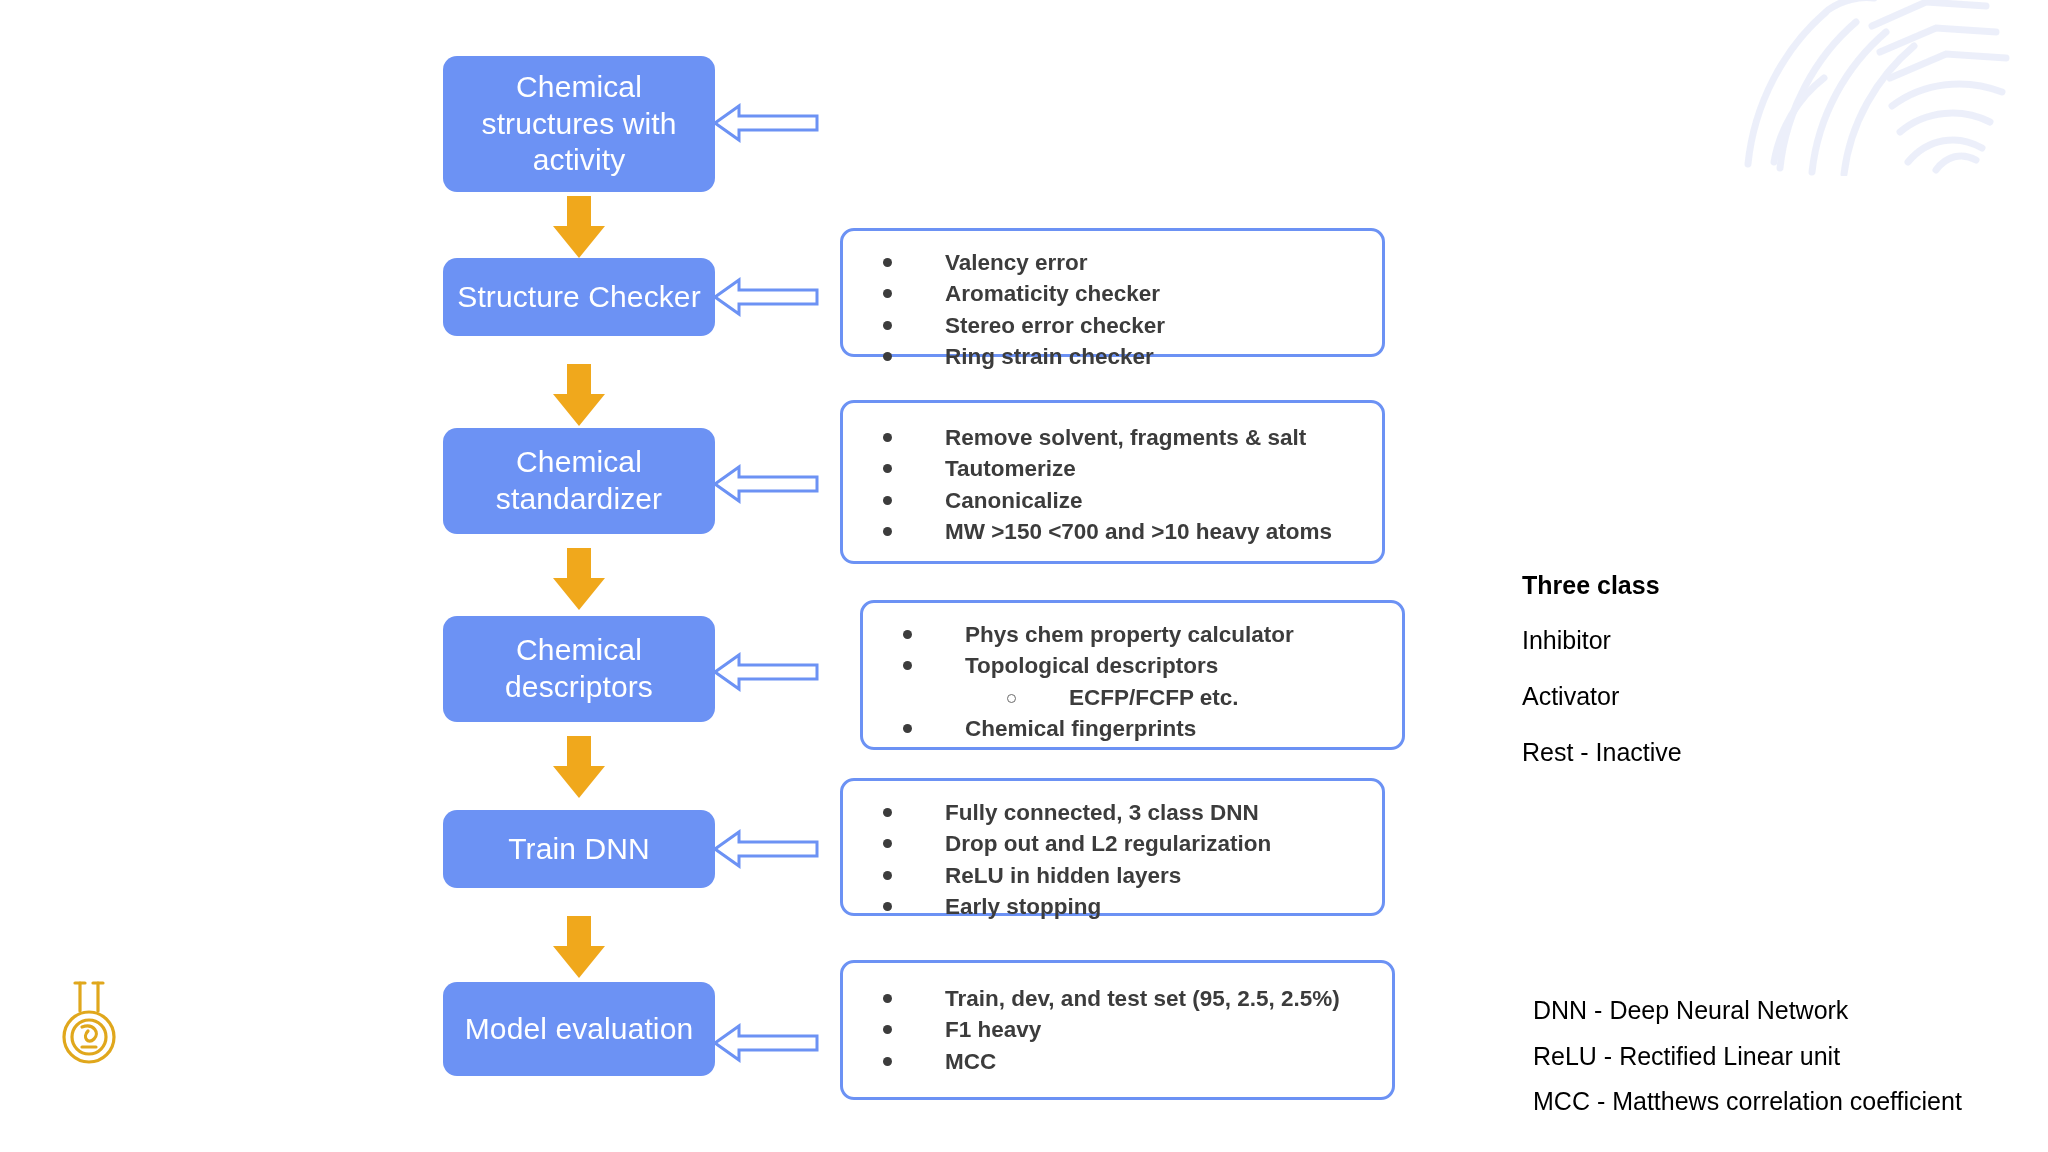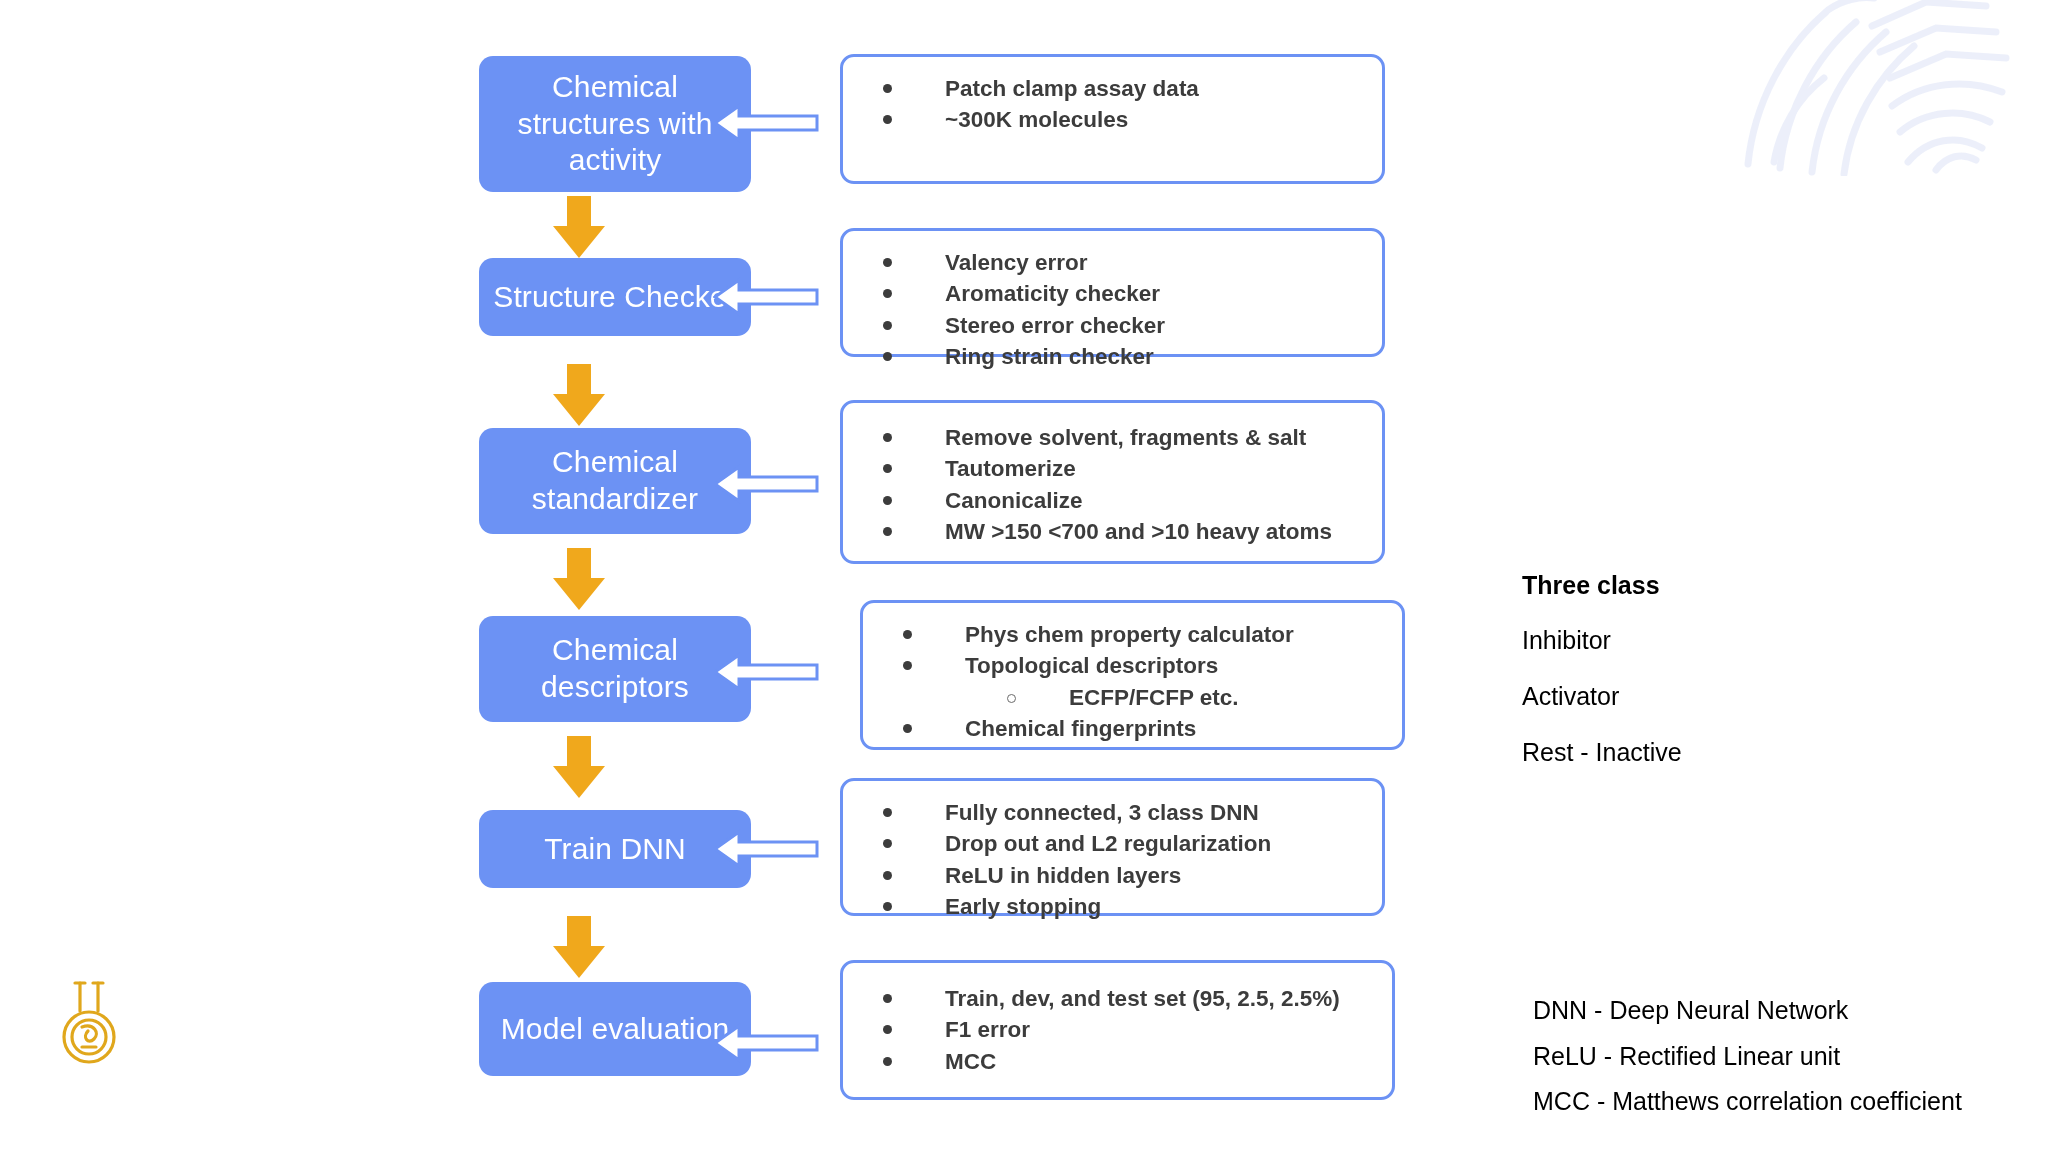--- a/index.html
+++ b/index.html
@@ -48,21 +48,20 @@
     display: flex;
     align-items: center;
     justify-content: center;
     text-align: center;
     font-size: 30px;
     font-weight: 400;
     line-height: 1.22;
     letter-spacing: 0.1px;
     padding: 0 14px;
     box-sizing: border-box;
-    margin-left: 36px;
   }
 
   
   .down-arrow {
     position: absolute;
     width: 52px;
     height: 62px;
   }
 
   
@@ -254,26 +253,20 @@
   </svg>
 
   <svg class="conn-arrow" style="left:713px; top:827px;" viewBox="0 0 106 44">
     <path d="M2 22 L26 5 L26 15 L104 15 L104 29 L26 29 L26 39 Z" fill="#FFFFFF" stroke="#6C92F4" stroke-width="3"></path>
   </svg>
 
   <svg class="conn-arrow" style="left:713px; top:1021px;" viewBox="0 0 106 44">
     <path d="M2 22 L26 5 L26 15 L104 15 L104 29 L26 29 L26 39 Z" fill="#FFFFFF" stroke="#6C92F4" stroke-width="3"></path>
   </svg>
 
-  <div class="info-card" style="left:840px; top:54px; width:545px; height:130px;">
-    <ul class="info-list">
-      <li>Patch clamp assay data</li>
-      <li>~300K molecules</li>
-    </ul>
-  </div>
 
   <div class="info-card" style="left:840px; top:228px; width:545px; height:129px;">
     <ul class="info-list">
       <li>Valency error</li>
       <li>Aromaticity checker</li>
       <li>Stereo error checker</li>
       <li>Ring strain checker</li>
     </ul>
   </div>
 
@@ -300,21 +293,21 @@
       <li>Fully connected, 3 class DNN</li>
       <li>Drop out and L2 regularization</li>
       <li>ReLU in hidden layers</li>
       <li>Early stopping</li>
     </ul>
   </div>
 
   <div class="info-card" style="left:840px; top:960px; width:555px; height:140px; padding-top:20px;">
     <ul class="info-list">
       <li>Train, dev, and test set (95, 2.5, 2.5%)</li>
-      <li>F1 error</li>
+      <li>F1 heavy</li>
       <li>MCC</li>
     </ul>
   </div>
 
   <div class="legend-block">
     <div class="legend-title">Three class</div>
     <div class="legend-item">Inhibitor</div>
     <div class="legend-item">Activator</div>
     <div class="legend-item">Rest - Inactive</div>
   </div>

